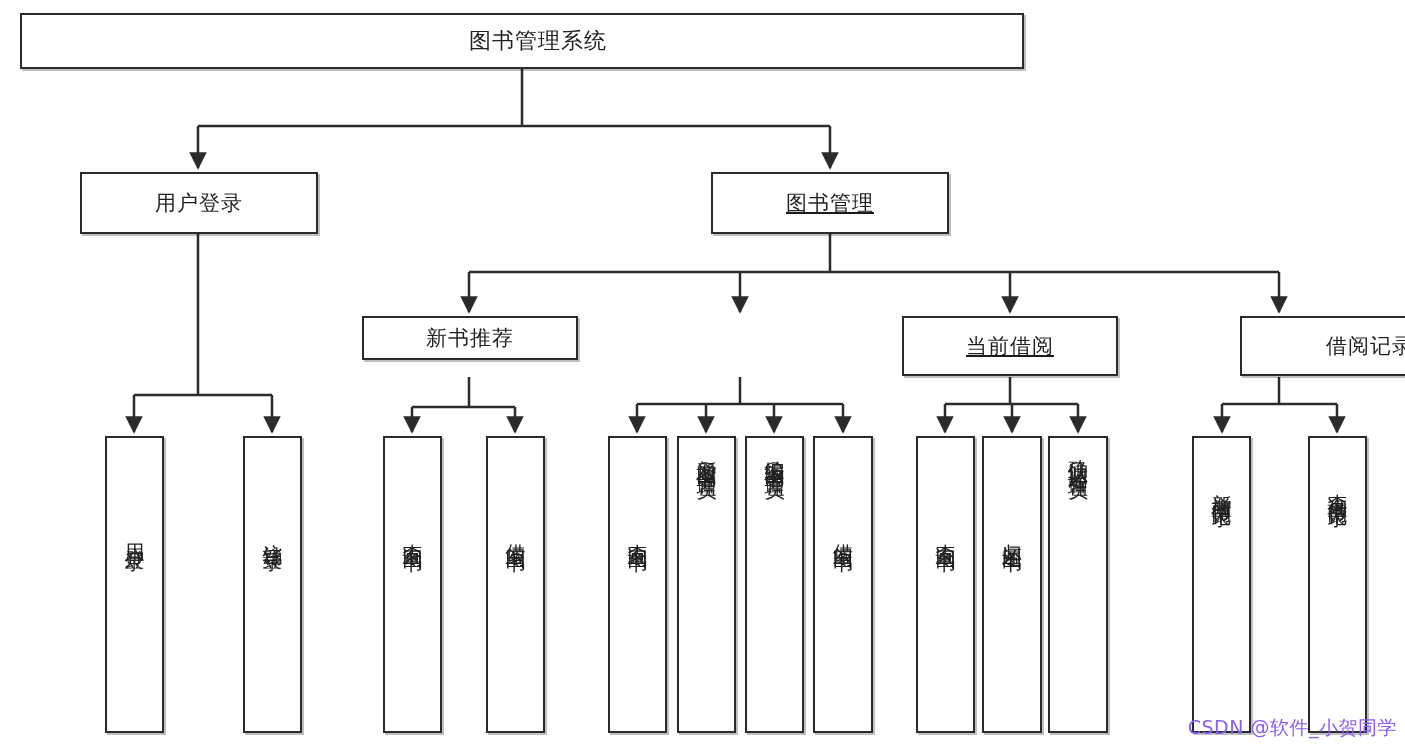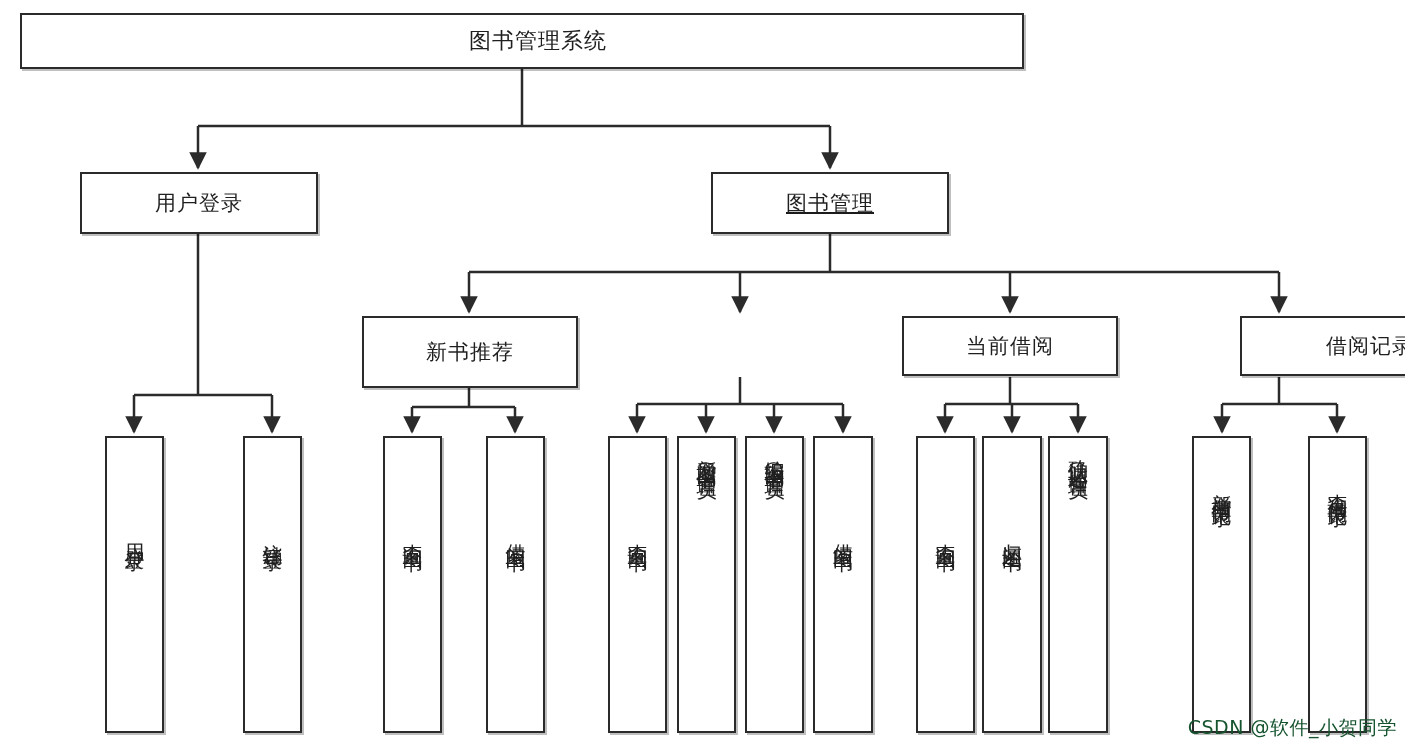--- a/index.html
+++ b/index.html
@@ -58,21 +58,21 @@
     letter-spacing: 3px;
     white-space: nowrap;
     text-align: center;
   }
   .node.root .node-label { font-size: 22px; }
   .watermark {
     position: absolute;
     right: 8px;
     bottom: 6px;
     font-size: 19px;
-    color: #14532d;
+    color: #8b5cf6;
     white-space: nowrap;
     letter-spacing: 0.5px;
     font-family: "DejaVu Sans", "Liberation Sans", sans-serif;
   }
 </style>
 </head>
 <body>
 
 <div id="canvas">
 
@@ -130,24 +130,24 @@
     <span class="node-label">图书管理系统</span>
   </div>
 
   <div class="node horizontal" style="left:80px; top:172px; width:238px; height:62px;">
     <span class="node-label">用户登录</span>
   </div>
   <div class="node horizontal" style="left:711px; top:172px; width:238px; height:62px;text-decoration:underline;">
     <span class="node-label">图书管理</span>
   </div>
 
-  <div class="node horizontal" style="left:362px; top:316px; width:216px; height:72px;">
+  <div class="node horizontal" style="left:362px; top:316px; width:216px; height:44px;">
     <span class="node-label">新书推荐</span>
   </div>
-  <div class="node horizontal" style="left:902px; top:316px; width:216px; height:60px;">
+  <div class="node horizontal" style="left:902px; top:316px; width:216px; height:60px;text-decoration:underline;">
     <span class="node-label">当前借阅</span>
   </div>
   <div class="node horizontal" style="left:1240px; top:316px; width:260px; height:60px;">
     <span class="node-label">借阅记录</span>
   </div>
 
   <div class="node vertical" style="left:105px; top:436px; width:59px; height:297px; padding-top:90px;">
     <span class="node-label">用户登录</span>
   </div>
   <div class="node vertical" style="left:243px; top:436px; width:59px; height:297px; padding-top:90px;">

